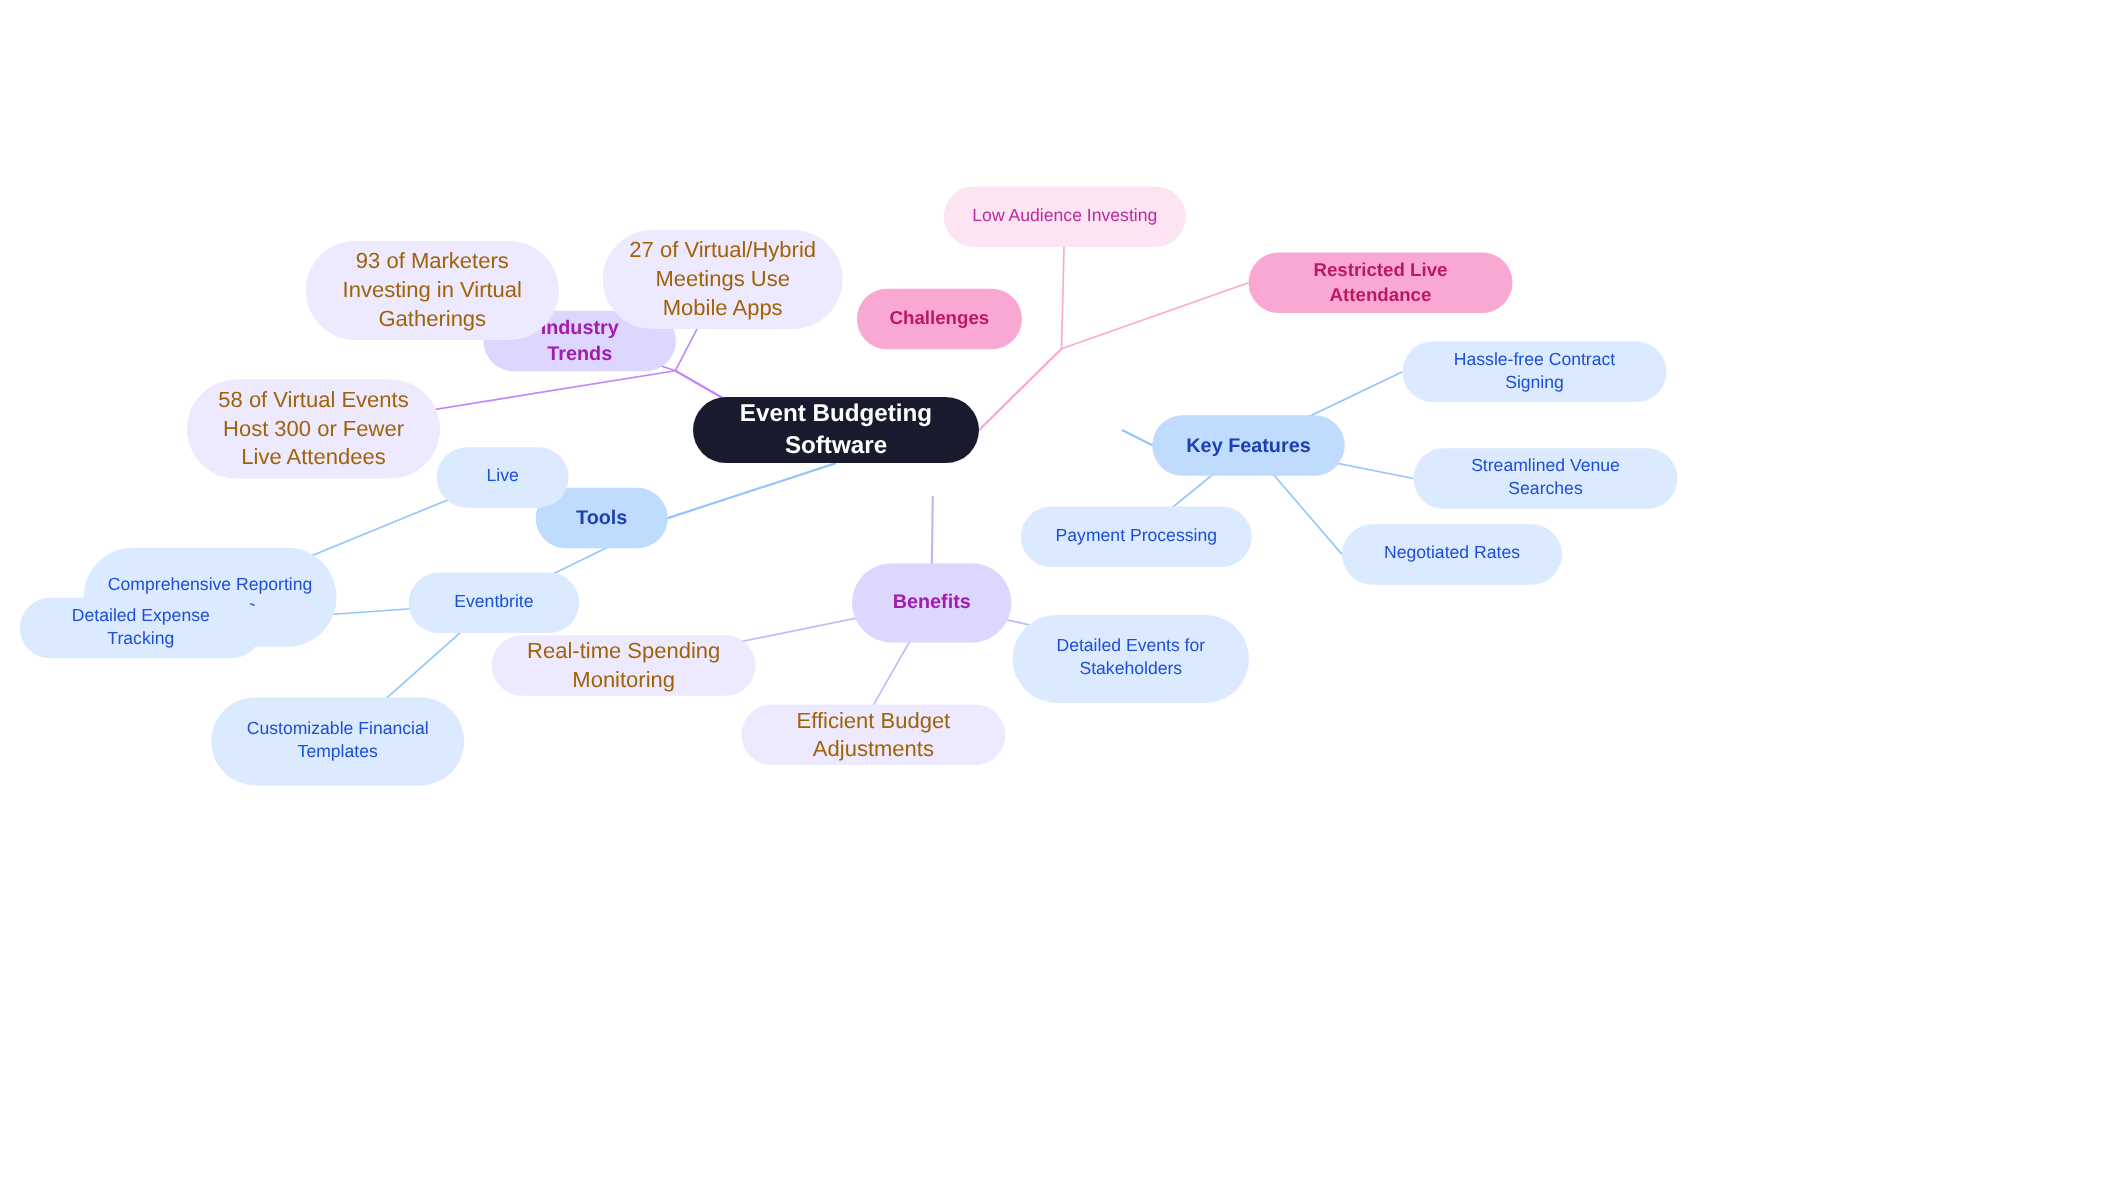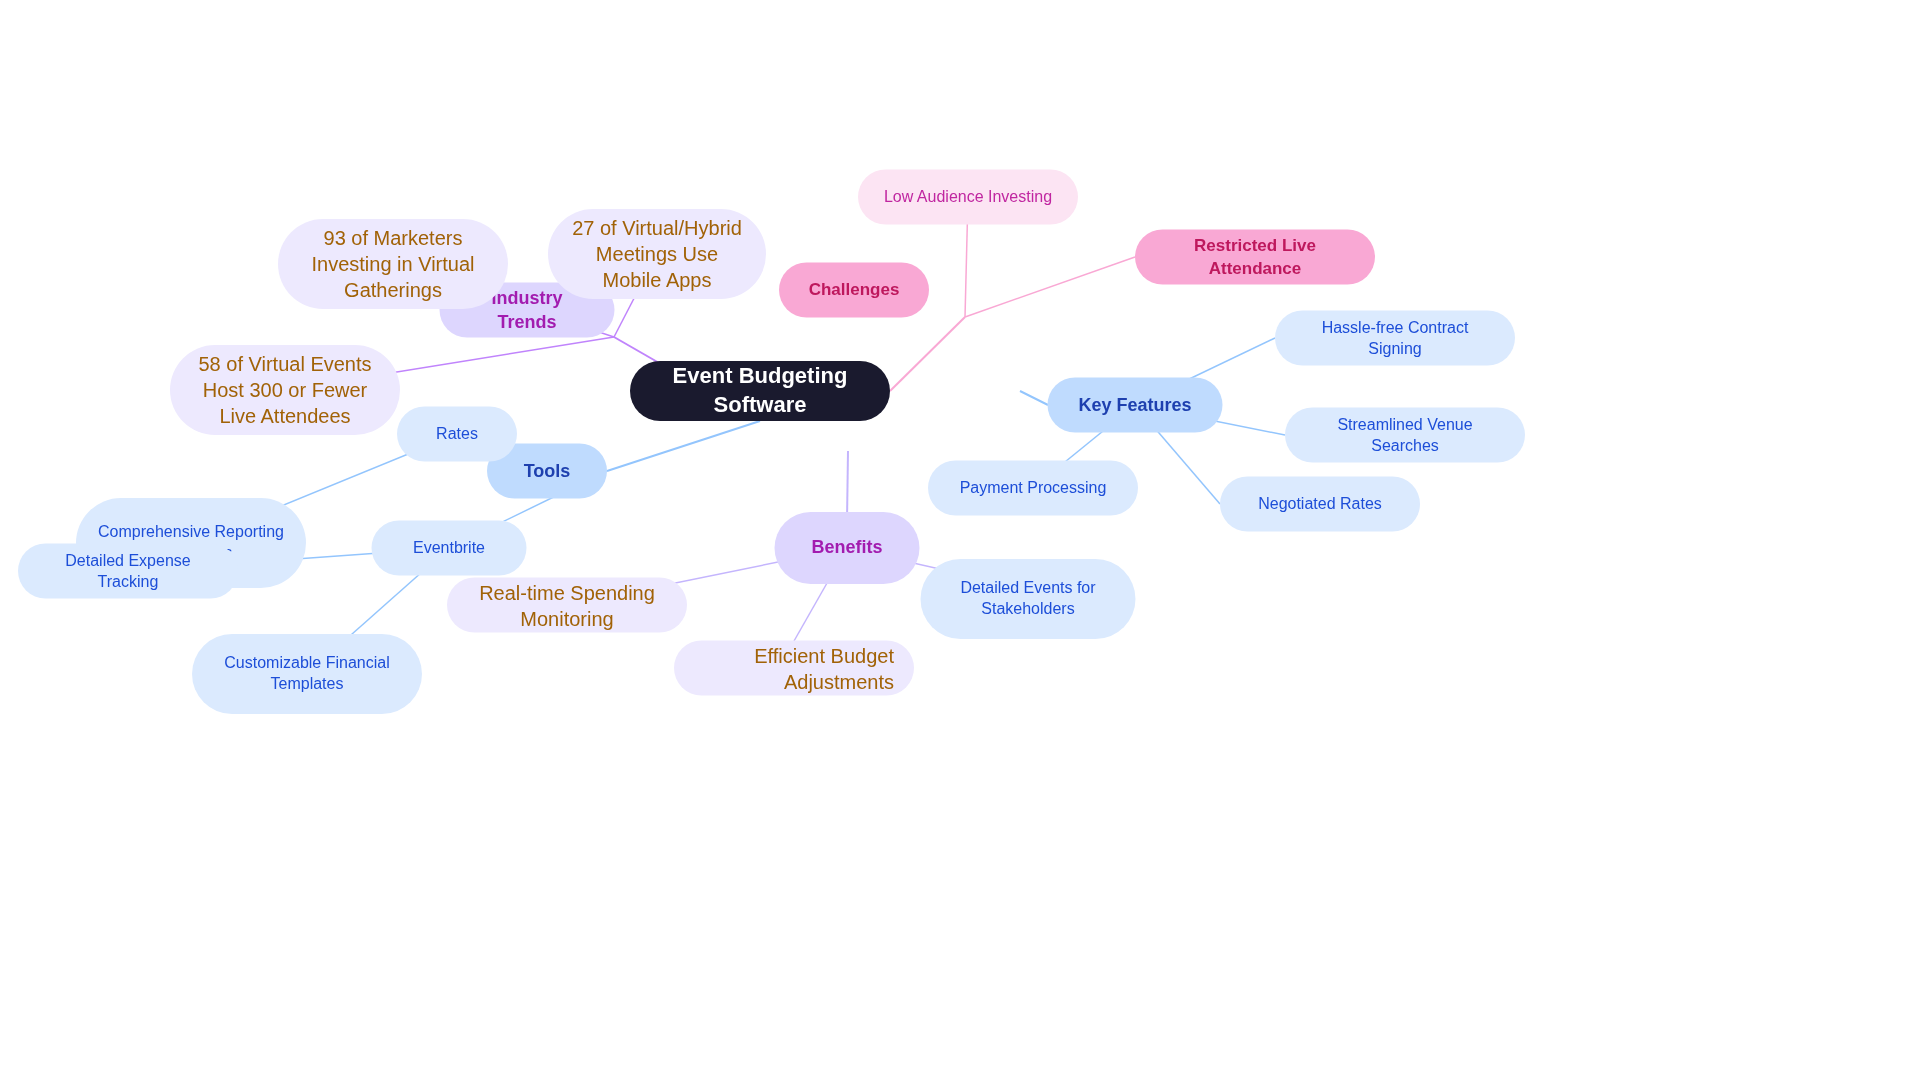--- a/index.html
+++ b/index.html
@@ -140,27 +140,27 @@
 <div class="node node-pink-medium" style="left:1255px; top:257px; transform:translate(-50%,-50%); width:240px; height:55px;">Restricted Live Attendance</div>
 
 <div class="node node-blue-light" style="left:1395px; top:338px; transform:translate(-50%,-50%); width:240px; height:55px;">Hassle-free Contract Signing</div>
 
 <div class="node node-blue-light" style="left:1405px; top:435px; transform:translate(-50%,-50%); width:240px; height:55px;">Streamlined Venue Searches</div>
 
 <div class="node node-blue-light" style="left:1320px; top:504px; transform:translate(-50%,-50%); width:200px; height:55px;">Negotiated Rates</div>
 
 <div class="node node-blue-light" style="left:1033px; top:488px; transform:translate(-50%,-50%); width:210px; height:55px;">Payment Processing</div>
 
-<div class="node node-blue-light" style="left:457px; top:434px; transform:translate(-50%,-50%); width:120px; height:55px;">Rates</div>
+<div class="node node-blue-light" style="left:457px; top:434px; transform:translate(-50%,-50%); width:120px; height:55px;">Live</div>
 
 <div class="node node-blue-light" style="left:449px; top:548px; transform:translate(-50%,-50%); width:155px; height:55px;">Eventbrite</div>
 
 <div class="node node-blue-light" style="left:191px; top:543px; transform:translate(-50%,-50%); width:230px; height:90px;">Comprehensive Reporting Capabilities</div>
 
 <div class="node node-blue-light" style="left:128px; top:571px; transform:translate(-50%,-50%); width:220px; height:55px;">Detailed Expense Tracking</div>
 
 <div class="node node-blue-light" style="left:307px; top:674px; transform:translate(-50%,-50%); width:230px; height:80px;">Customizable Financial Templates</div>
 
 <div class="node node-purple-light" style="left:567px; top:605px; transform:translate(-50%,-50%); width:240px; height:55px;">Real-time Spending Monitoring</div>
 
-<div class="node node-purple-light" style="left:794px; top:668px; transform:translate(-50%,-50%); width:240px; height:55px;text-align:right;">Efficient Budget Adjustments</div>
+<div class="node node-purple-light" style="left:794px; top:668px; transform:translate(-50%,-50%); width:240px; height:55px;">Efficient Budget Adjustments</div>
 
 <div class="node node-blue-light" style="left:1028px; top:599px; transform:translate(-50%,-50%); width:215px; height:80px;">Detailed Events for Stakeholders</div>
 
 </body></html>

